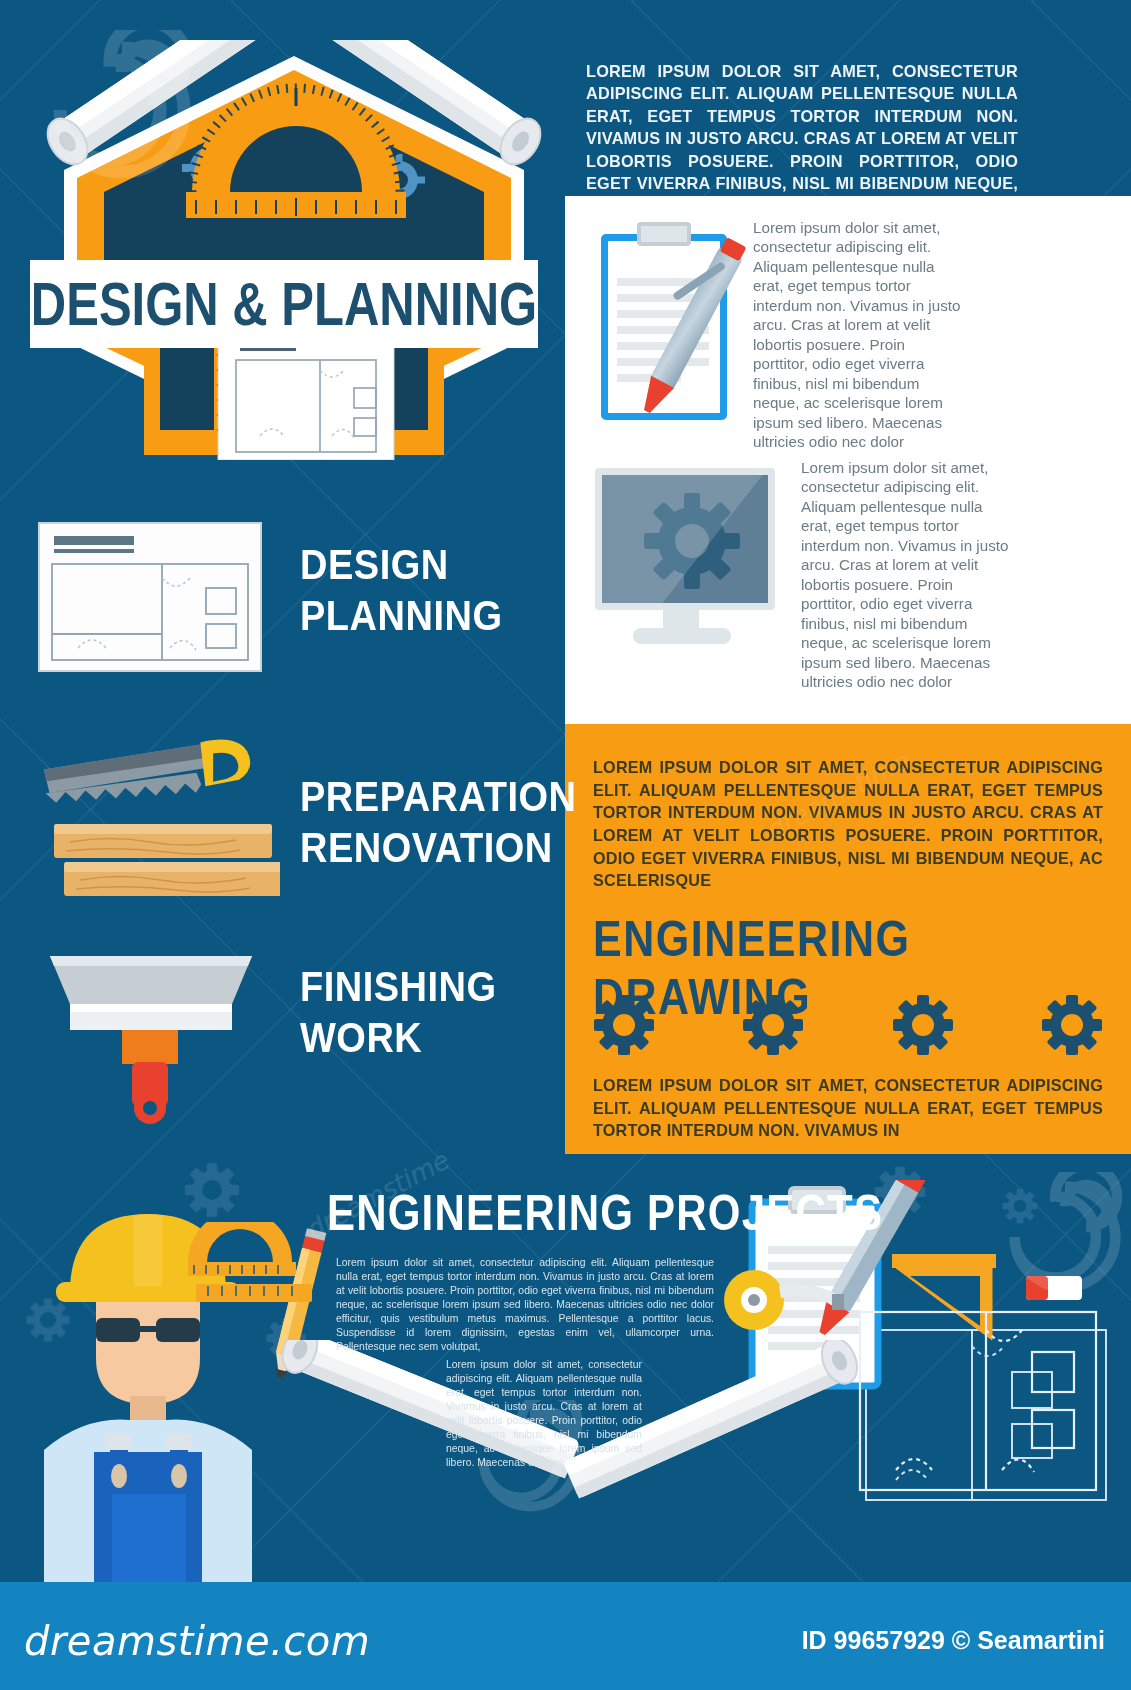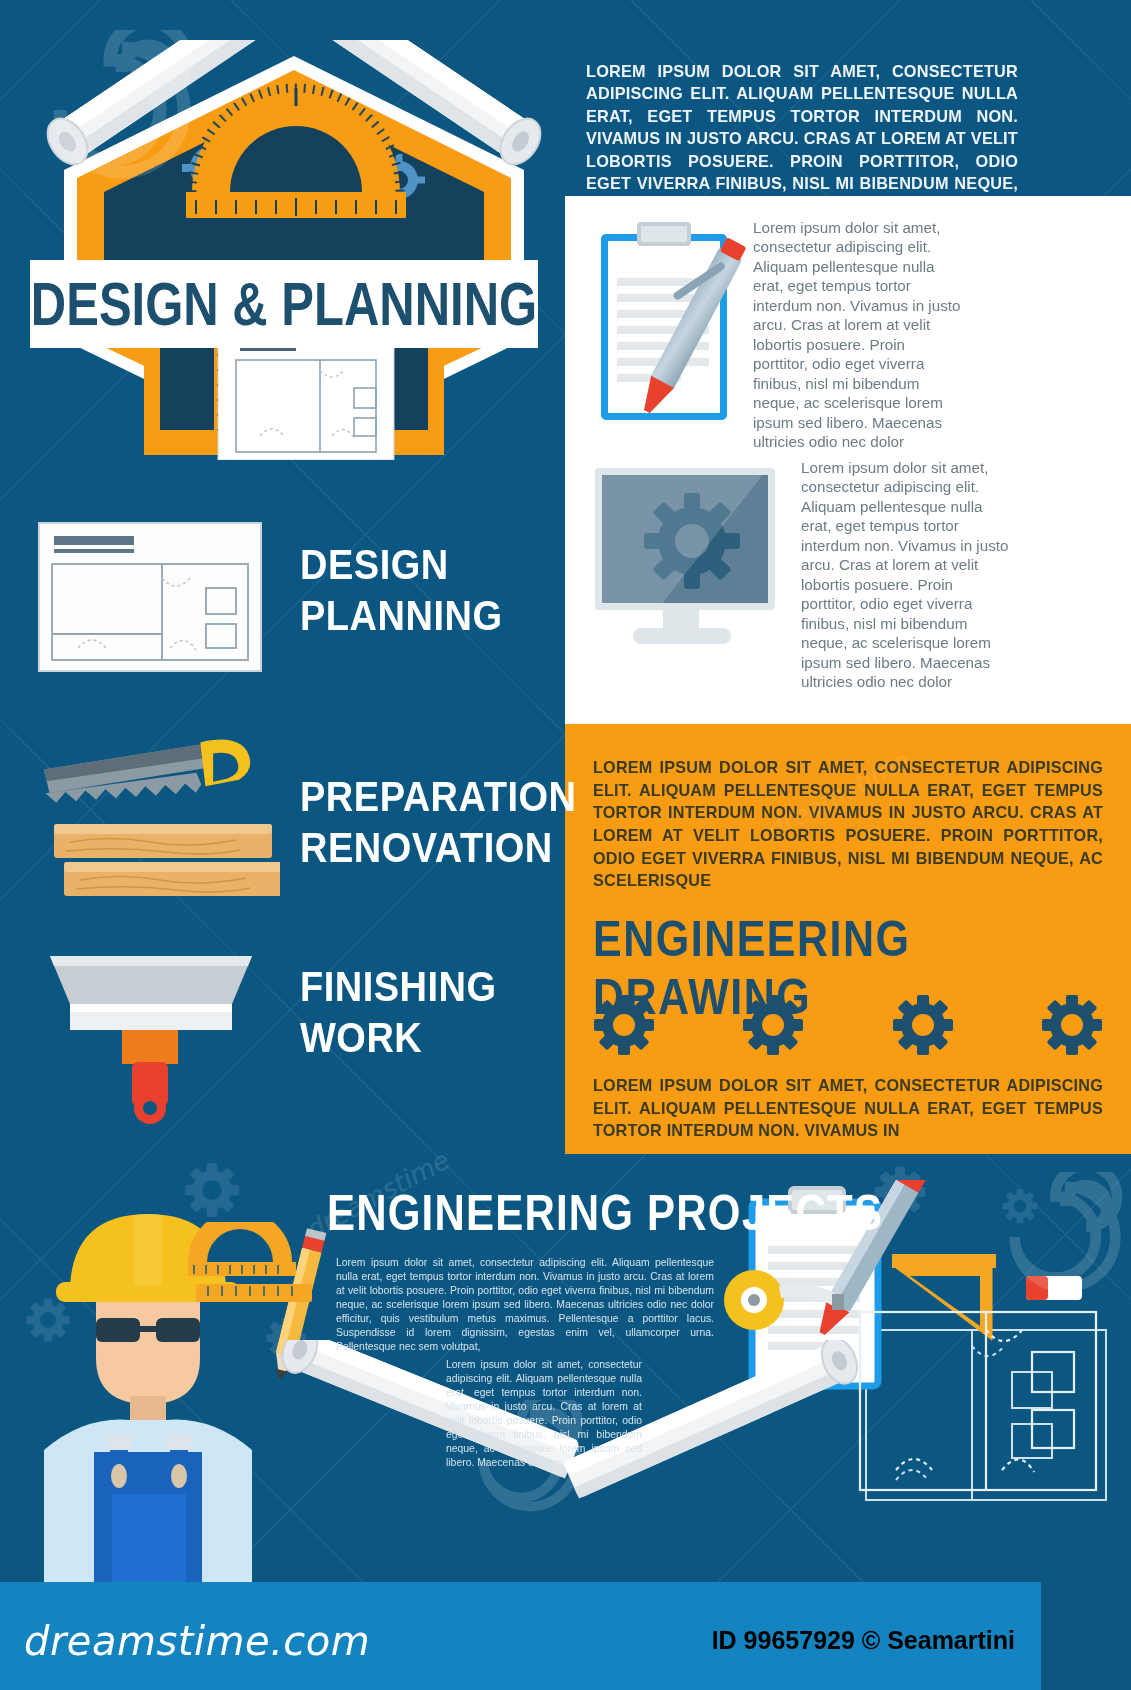--- a/index.html
+++ b/index.html
@@ -126,31 +126,31 @@
     color:#ffffff; font-size:42px; font-weight:800; letter-spacing:1.2px;
     transform: scaleY(1.2); transform-origin:left top;
   }
   .small-para {
     position:absolute; color:#d6e3ec; font-size:10.4px; line-height:1.35;
     text-align:justify;
   }
 
   
   #footer {
-    position:absolute; left:0; bottom:0; width:1041px; height:108px;
+    position:absolute; left:0; bottom:0; width:1131px; height:108px;
     background:#1384c0;
   }
   #dreamstime-logo {
     position:absolute; left:24px; top:36px;
     color:#ffffff; font-size:40px; font-style:italic; font-weight:400;
     letter-spacing:.5px; font-family:"DejaVu Sans", sans-serif;
   }
   #footer-id {
     position:absolute; right:26px; top:44px;
-    color:#000000; font-size:25px; font-weight:700;
+    color:#ffffff; font-size:25px; font-weight:700;
   }
 
   
   .wm {
     position:absolute; pointer-events:none; opacity:.15;
   }
   .wm-txt {
     position:absolute; color:#ffffff; opacity:.13; font-style:italic;
     font-size:26px; pointer-events:none; font-family:"DejaVu Sans",sans-serif;
     transform: rotate(-28deg);

